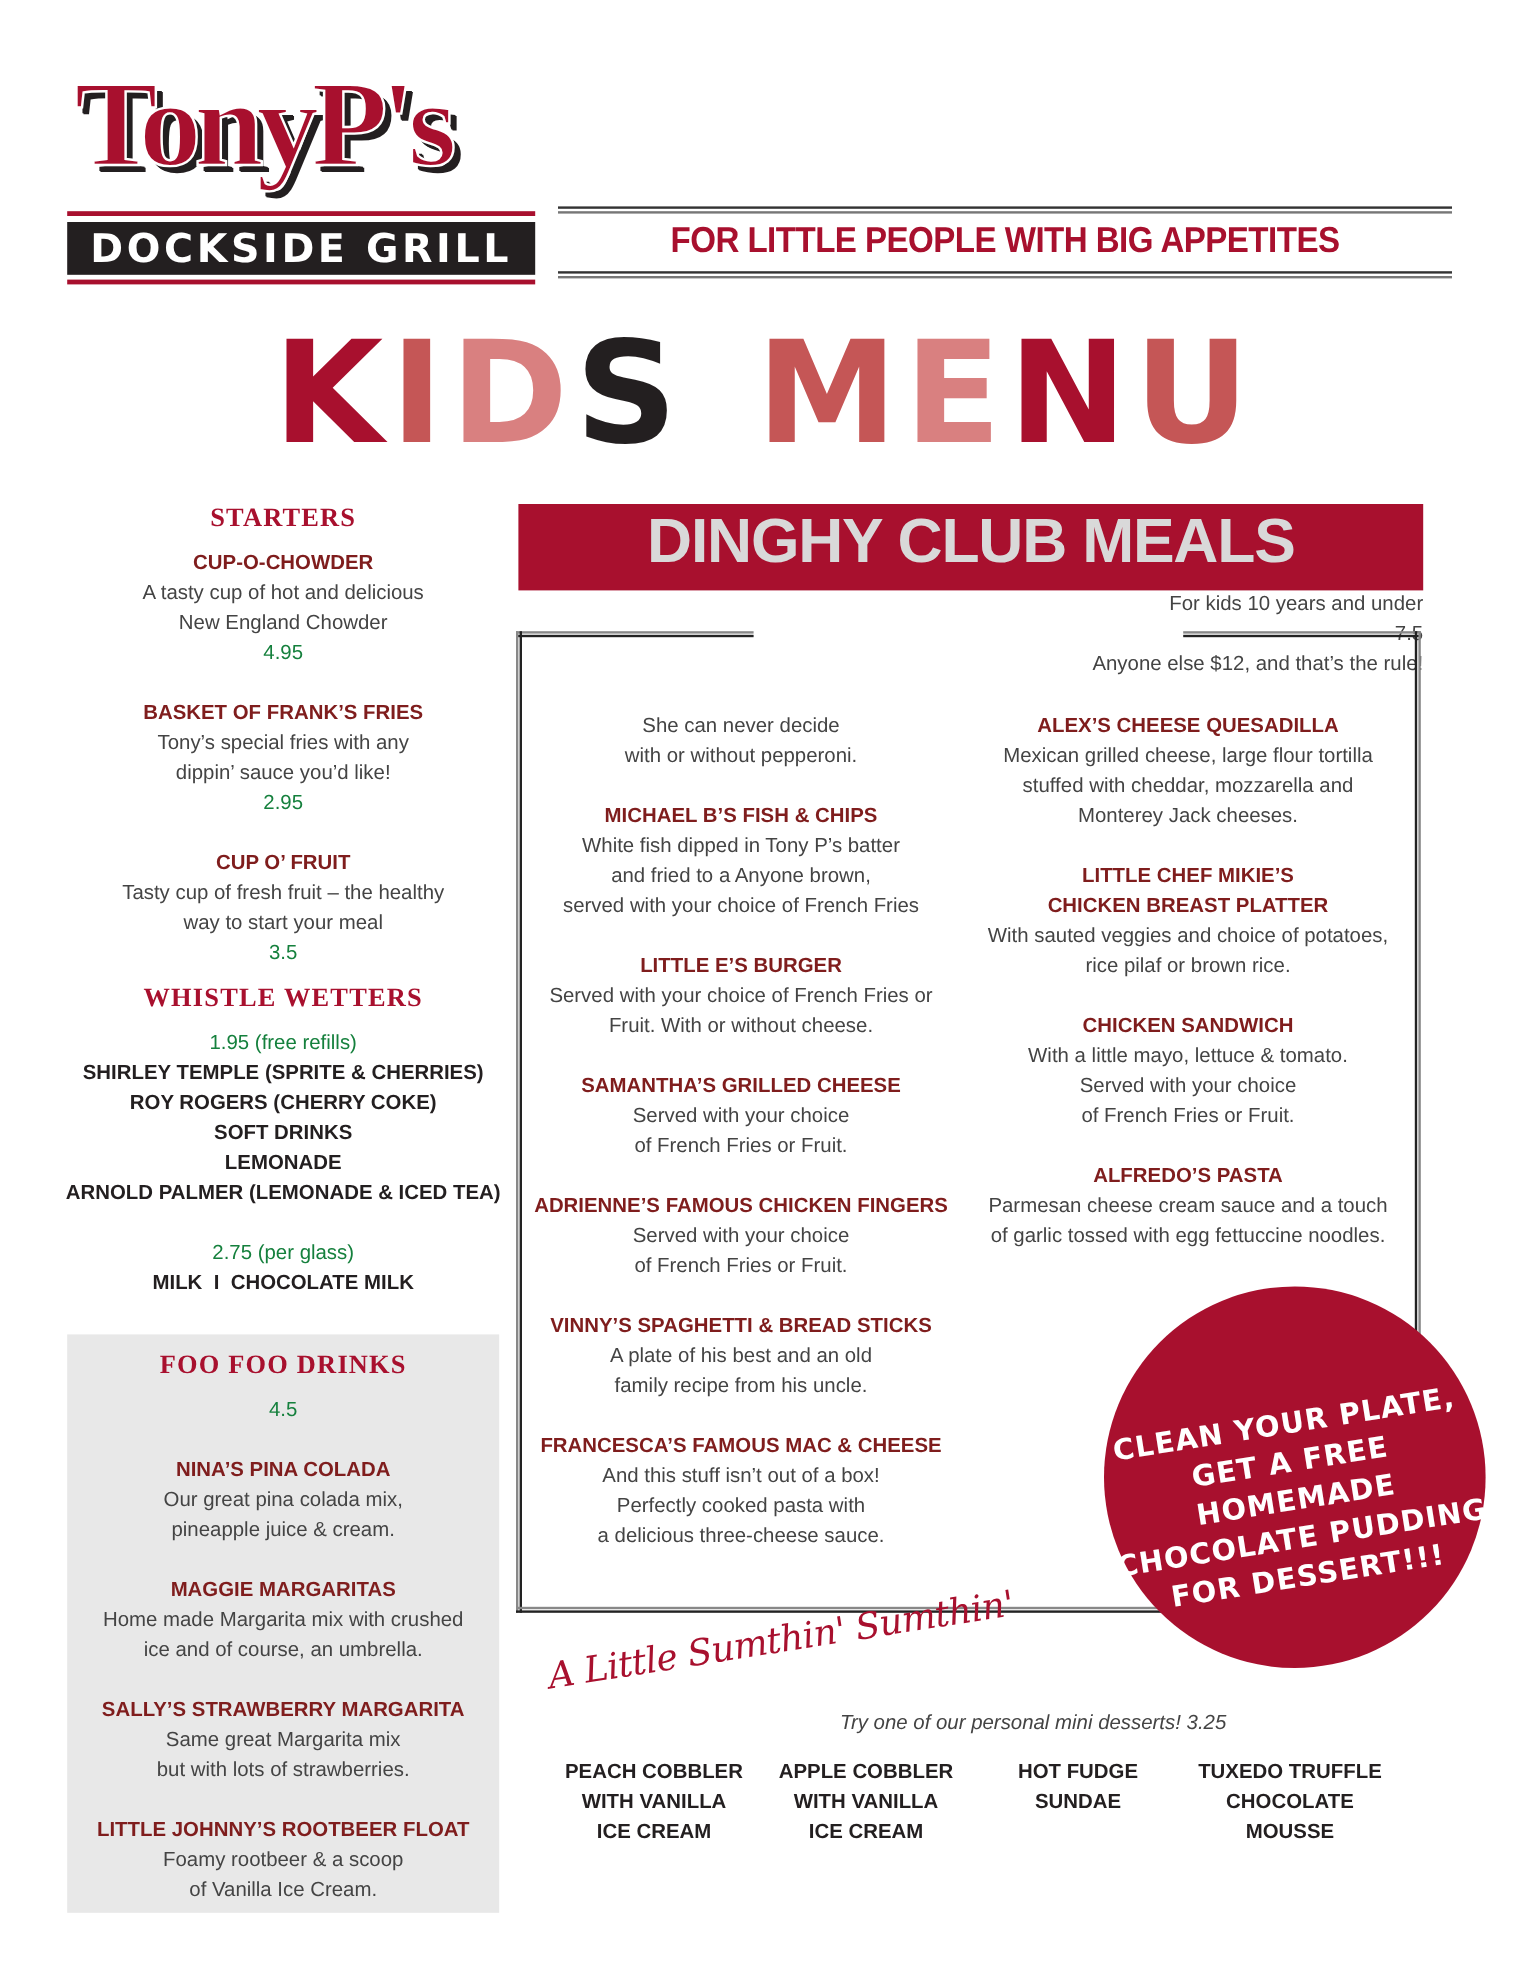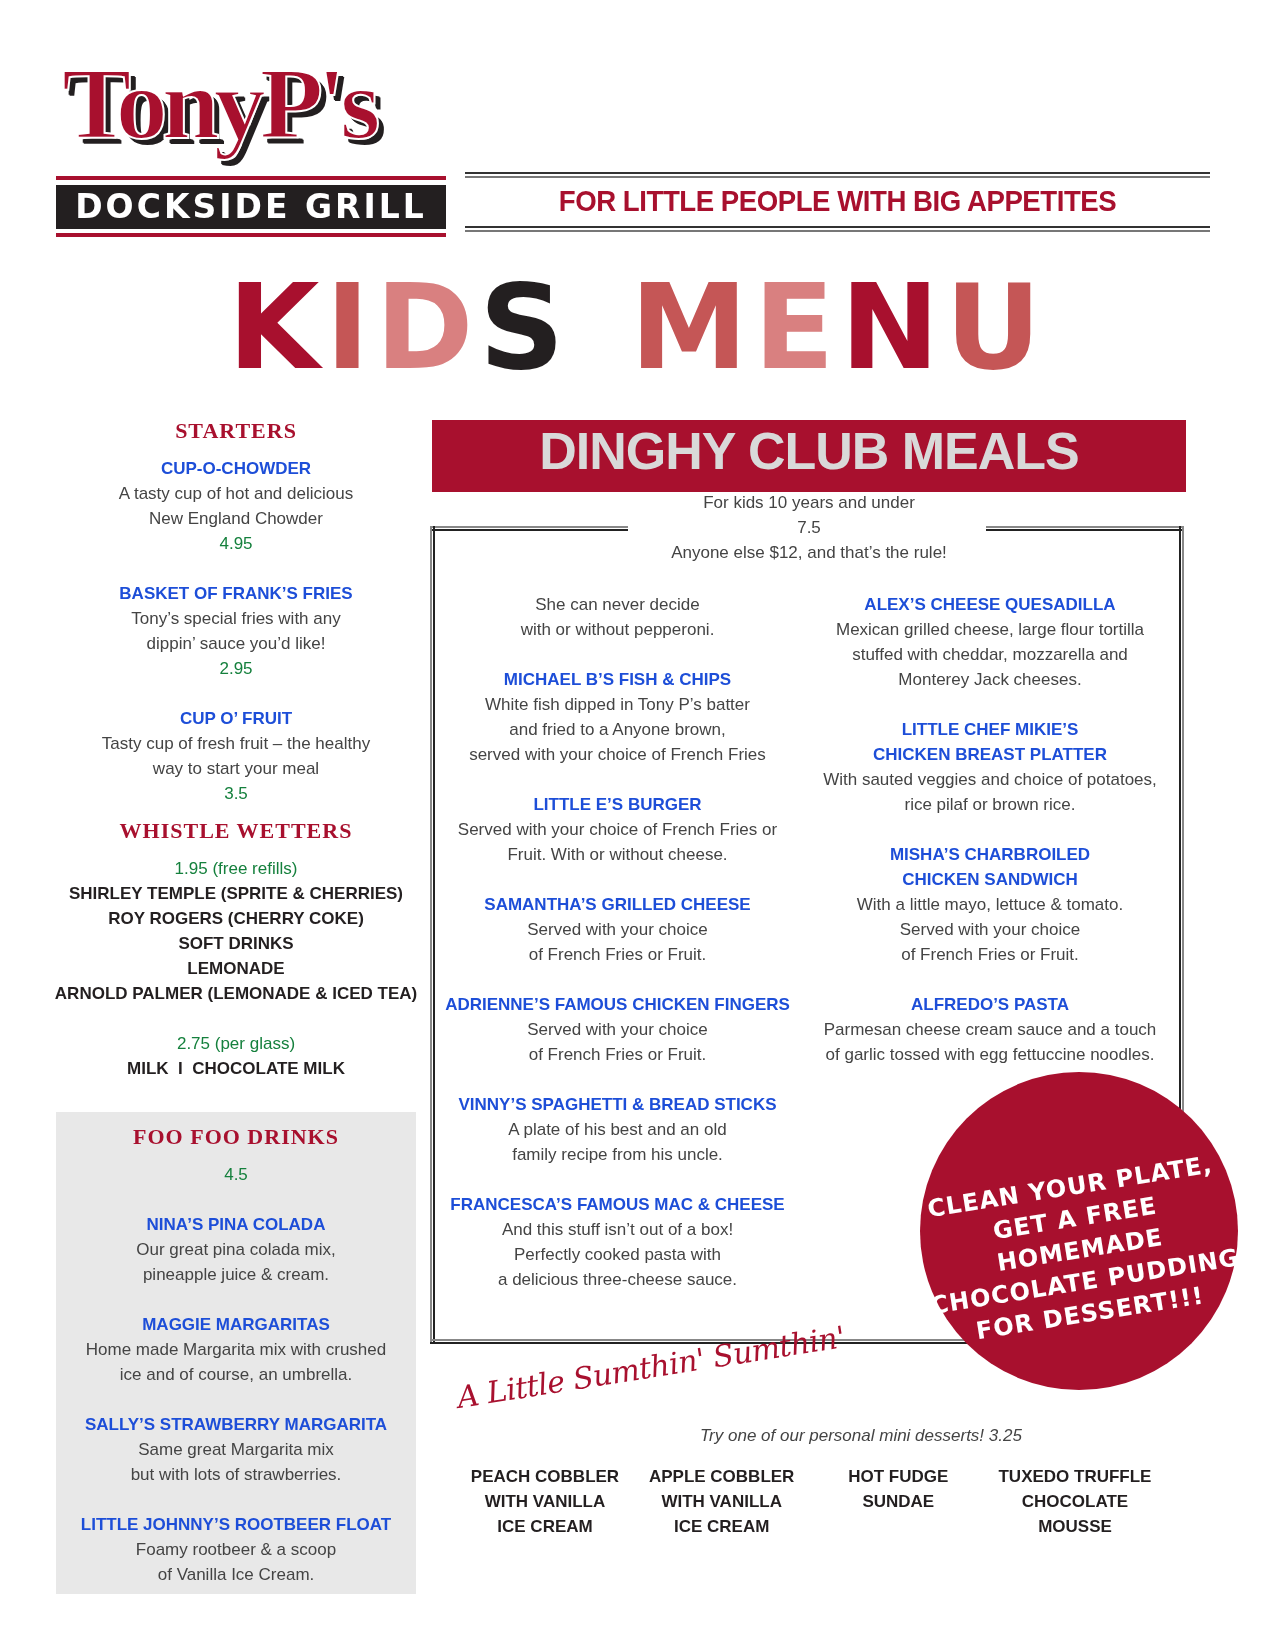--- a/index.html
+++ b/index.html
@@ -18,31 +18,31 @@
   .dbl-rule { position: absolute; left: 0; width: 100%; height: 6px; border-top: 2px solid #333; border-bottom: 2px solid #777; box-sizing: border-box; }
   .tagline { position: absolute; left: 0; width: 100%; top: 12px; text-align: center; font-weight: bold; font-size: 30px; color: #a8102e; letter-spacing: -0.5px; font-family: "Liberation Sans", sans-serif; transform: scaleX(0.92); }
 
   
   .title { left: 0; top: 262px; width: 1275px; text-align: center; font-family: "DejaVu Sans", sans-serif; font-weight: bold; font-size: 118px; letter-spacing: 6px; line-height: 130px; }
   .title span { display: inline-block; }
 
   
   .leftcol { left: 56px; top: 418px; width: 360px; text-align: center; }
   .sec-head { font-family: "Liberation Serif", serif; font-weight: bold; color: #a8102e; font-size: 22px; letter-spacing: 1px; margin: 0 0 12px 0; }
-  .item-name { font-weight: bold; font-size: 17px; line-height: 25px; color: #1d4ed8; }
+  .item-name { font-weight: bold; font-size: 17px; line-height: 25px; color: #7f1d1d; }
   .item-desc { font-size: 17px; line-height: 25px; color: #444; }
   .item-price { font-size: 17px; line-height: 25px; color: #15803d; }
   .item { margin-bottom: 25px; }
   .drink-line { font-weight: bold; font-size: 17px; line-height: 25px; }
   .foo-box { left: 56px; top: 1112px; width: 360px; height: 482px; background: #e8e8e8; text-align: center; }
 
   
   .dinghy-bar { left: 432px; top: 420px; width: 754px; height: 72px; background: #a8102e; }
   .dinghy-title { position: absolute; left: 0; top: 0; width: 100%; text-align: center; color: #d9d9d9; font-weight: bold; font-size: 52px; line-height: 62px; letter-spacing: -1px; }
-  .dinghy-sub { left: 432px; top: 490px; width: 754px; text-align: center; font-size: 17px; line-height: 25px; color: #444; }
+  .dinghy-sub { left: 432px; top: 490px; width: 754px; text-align: right; font-size: 17px; line-height: 25px; color: #444; }
   .dinghy-box { left: 430px; top: 526px; width: 754px; height: 818px; border-top: none; }
   .box-line-l { position: absolute; left: 0; top: 0; width: 198px; height: 5px; border-top: 2px solid #888; border-bottom: 2px solid #222; box-sizing: border-box; }
   .box-line-r { position: absolute; right: 0; top: 0; width: 198px; height: 5px; border-top: 2px solid #888; border-bottom: 2px solid #222; box-sizing: border-box; }
   .box-side-l { position: absolute; left: 0; top: 0; width: 5px; height: 818px; border-left: 2px solid #888; border-right: 2px solid #222; box-sizing: border-box; }
   .box-side-r { position: absolute; right: 0; top: 0; width: 5px; height: 818px; border-left: 2px solid #222; border-right: 2px solid #888; box-sizing: border-box; }
   .box-bottom { position: absolute; left: 0; bottom: 0; width: 100%; height: 5px; border-top: 2px solid #888; border-bottom: 2px solid #222; box-sizing: border-box; }
   .meal-col { position: absolute; top: 66px; text-align: center; }
   .meal-col.left { left: 10px; width: 355px; }
   .meal-col.right { left: 375px; width: 370px; }
   .meal { margin-bottom: 25px; }
@@ -197,21 +197,20 @@
       <div class="item-desc">stuffed with cheddar, mozzarella and</div>
       <div class="item-desc">Monterey Jack cheeses.</div>
     </div>
     <div class="meal">
       <div class="item-name">LITTLE CHEF MIKIE’S</div>
       <div class="item-name">CHICKEN BREAST PLATTER</div>
       <div class="item-desc">With sauted veggies and choice of potatoes,</div>
       <div class="item-desc">rice pilaf or brown rice.</div>
     </div>
     <div class="meal">
-      <div class="item-name">MISHA’S CHARBROILED</div>
       <div class="item-name">CHICKEN SANDWICH</div>
       <div class="item-desc">With a little mayo, lettuce &amp; tomato.</div>
       <div class="item-desc">Served with your choice</div>
       <div class="item-desc">of French Fries or Fruit.</div>
     </div>
     <div class="meal">
       <div class="item-name">ALFREDO’S PASTA</div>
       <div class="item-desc">Parmesan cheese cream sauce and a touch</div>
       <div class="item-desc">of garlic tossed with egg fettuccine noodles.</div>
     </div>

